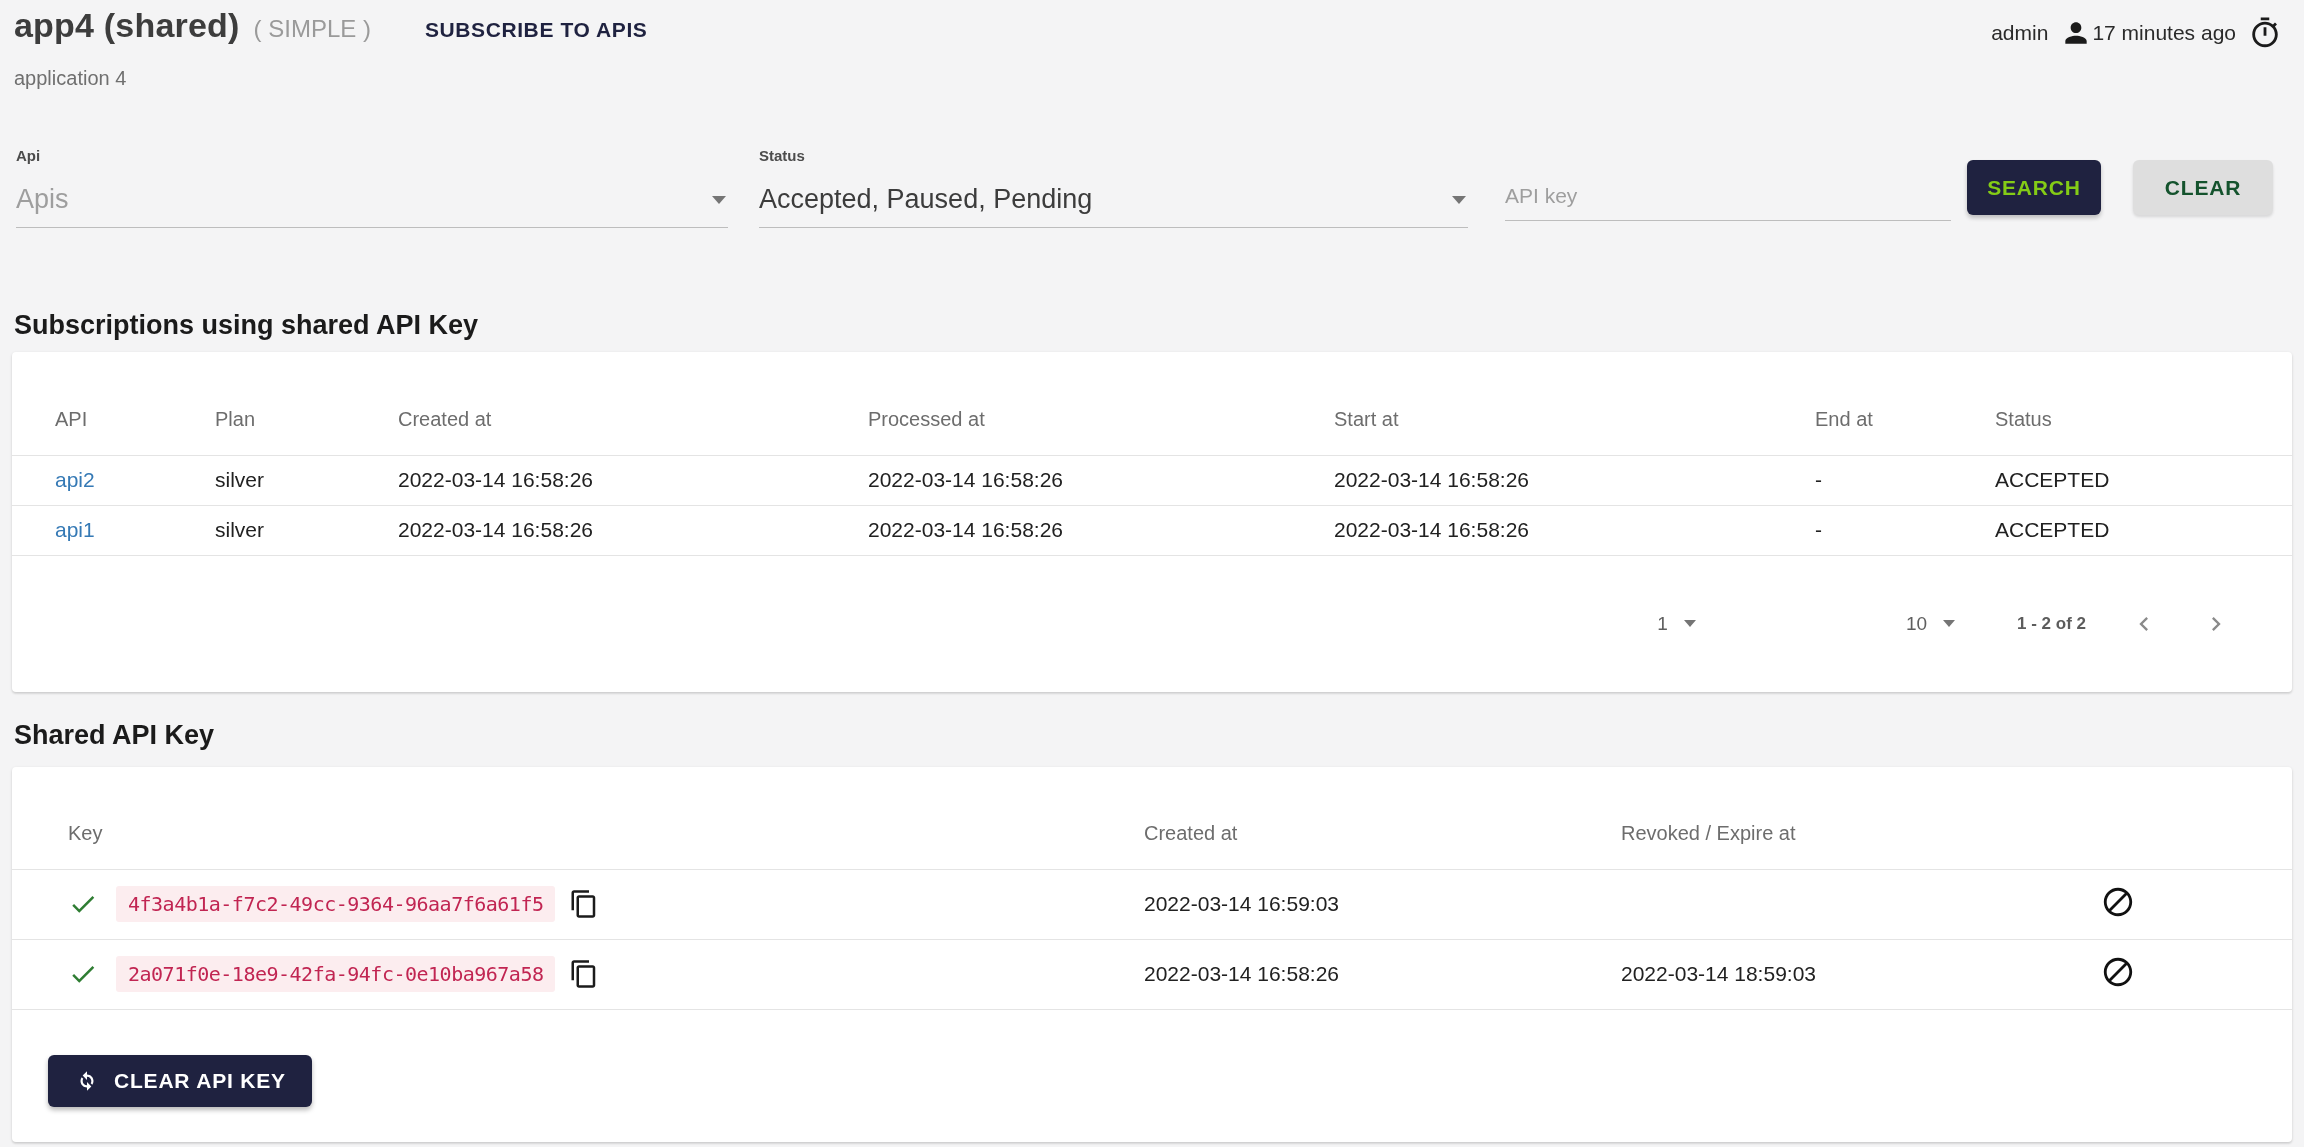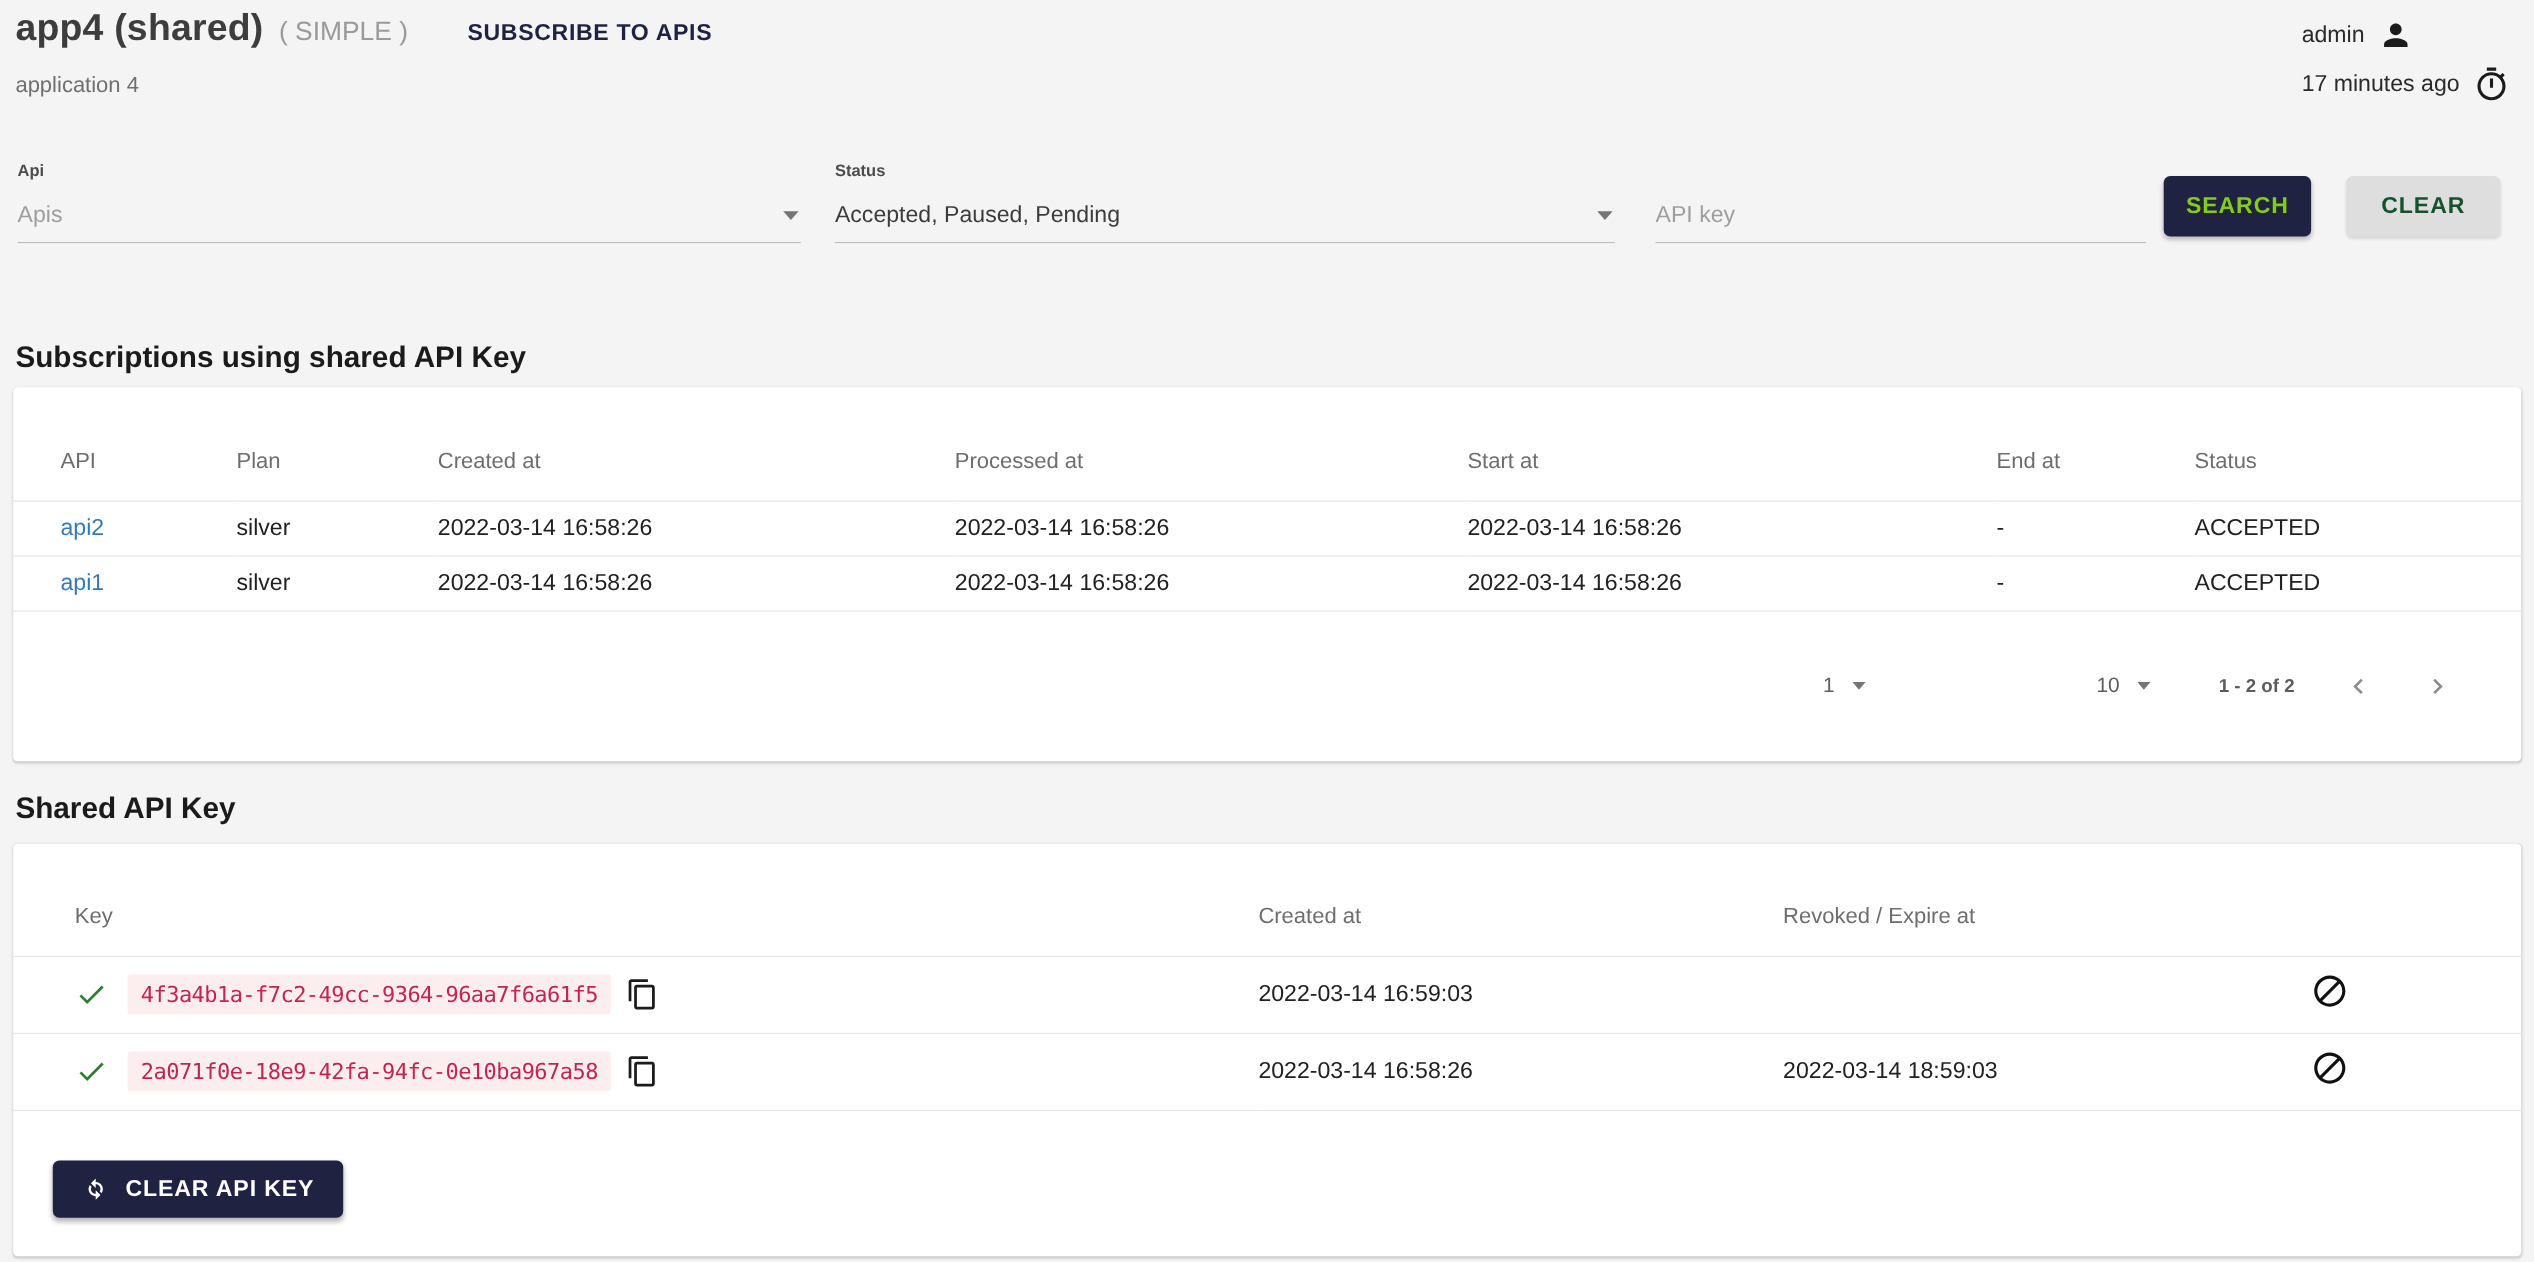--- a/index.html
+++ b/index.html
@@ -13,31 +13,31 @@
   .page { position:relative; width:2304px; height:1147px; }
 
   
   .header-left { position:absolute; left:14px; top:6px; }
   .title-row { display:flex; align-items:baseline; }
   .app-title { font-size:34px; font-weight:bold; color:#3d3d3d; letter-spacing:.2px; }
   .app-type { font-size:24px; color:#9a9a9a; margin-left:14px; }
   .subscribe-link { font-size:21px; font-weight:bold; color:#1f2240; letter-spacing:.6px; margin-left:54px; text-decoration:none; cursor:pointer; }
   .app-subtitle { margin-top:22px; font-size:20px; color:#6f6f6f; }
 
-  .header-right { position:absolute; right:22px; top:16px; display:flex; flex-direction:column; align-items:flex-start; gap:12px; }
+  .header-right { position:absolute; right:22px; top:16px; display:flex; flex-direction:row; align-items:center; }
   .hr-row { display:flex; align-items:center; gap:12px; }
   .hr-text { font-size:21px; color:#2a2a2a; }
   .hr-icon svg { display:block; }
 
   
   .filters { position:absolute; left:16px; top:147px; width:2276px; display:flex; align-items:flex-start; }
   .fld { display:flex; flex-direction:column; }
   .fld-label { font-size:15px; font-weight:bold; color:#4c4c4c; height:17px; }
   .fld-line { display:flex; align-items:center; justify-content:space-between; border-bottom:1px solid #bdbdbd; padding:20px 2px 12px 0; cursor:pointer; }
-  .fld-value { font-size:21px; }
+  .fld-value { font-size:27px; }
   .fld-value.placeholder { color:#9e9e9e; }
   .fld-value.filled { color:#3c3c3c; }
   .caret { width:0; height:0; border-left:7px solid transparent; border-right:7px solid transparent; border-top:8px solid #757575; }
   .fld-input { border:none; outline:none; background:transparent; font-size:21px; color:#212121; border-bottom:1px solid #bdbdbd; padding:20px 0 12px 0; font-family:"Liberation Sans", sans-serif; width:100%; }
   .fld-input::placeholder { color:#9e9e9e; }
   .w-api { width:712px; margin-right:31px; }
   .w-status { width:709px; margin-right:37px; }
   .w-key { width:446px; margin-right:16px; margin-top:17px; }
   .btn { border:none; cursor:pointer; font-family:"Liberation Sans", sans-serif; font-size:21px; font-weight:bold; letter-spacing:.8px; border-radius:6px; height:55px; margin-top:13px; box-shadow:0 3px 4px rgba(0,0,0,.22); }
   .btn-search { width:134px; background:#1f2240; color:#84cc16; margin-right:32px; }

